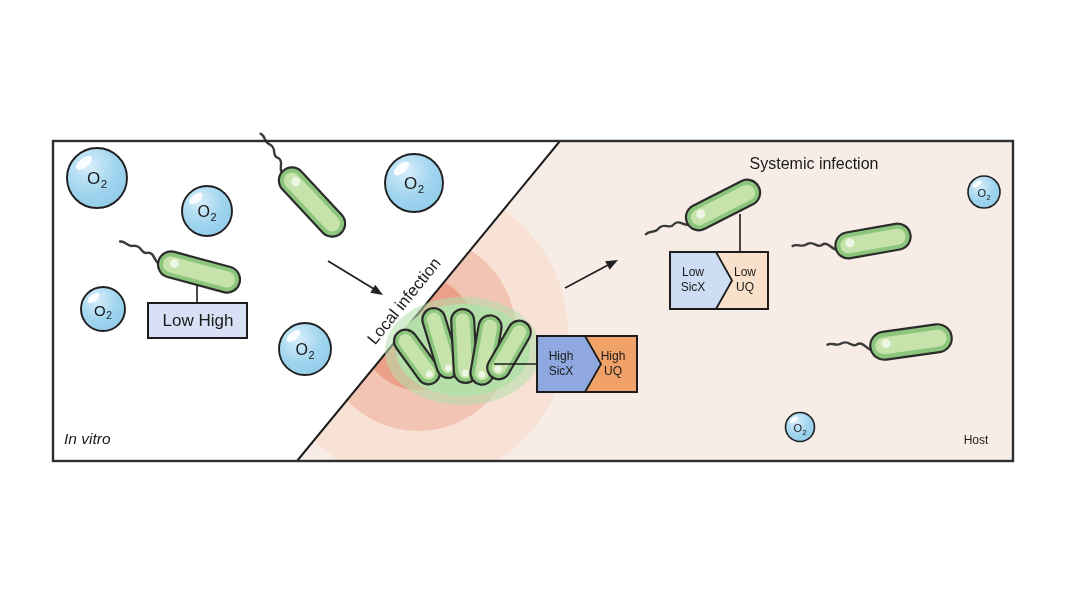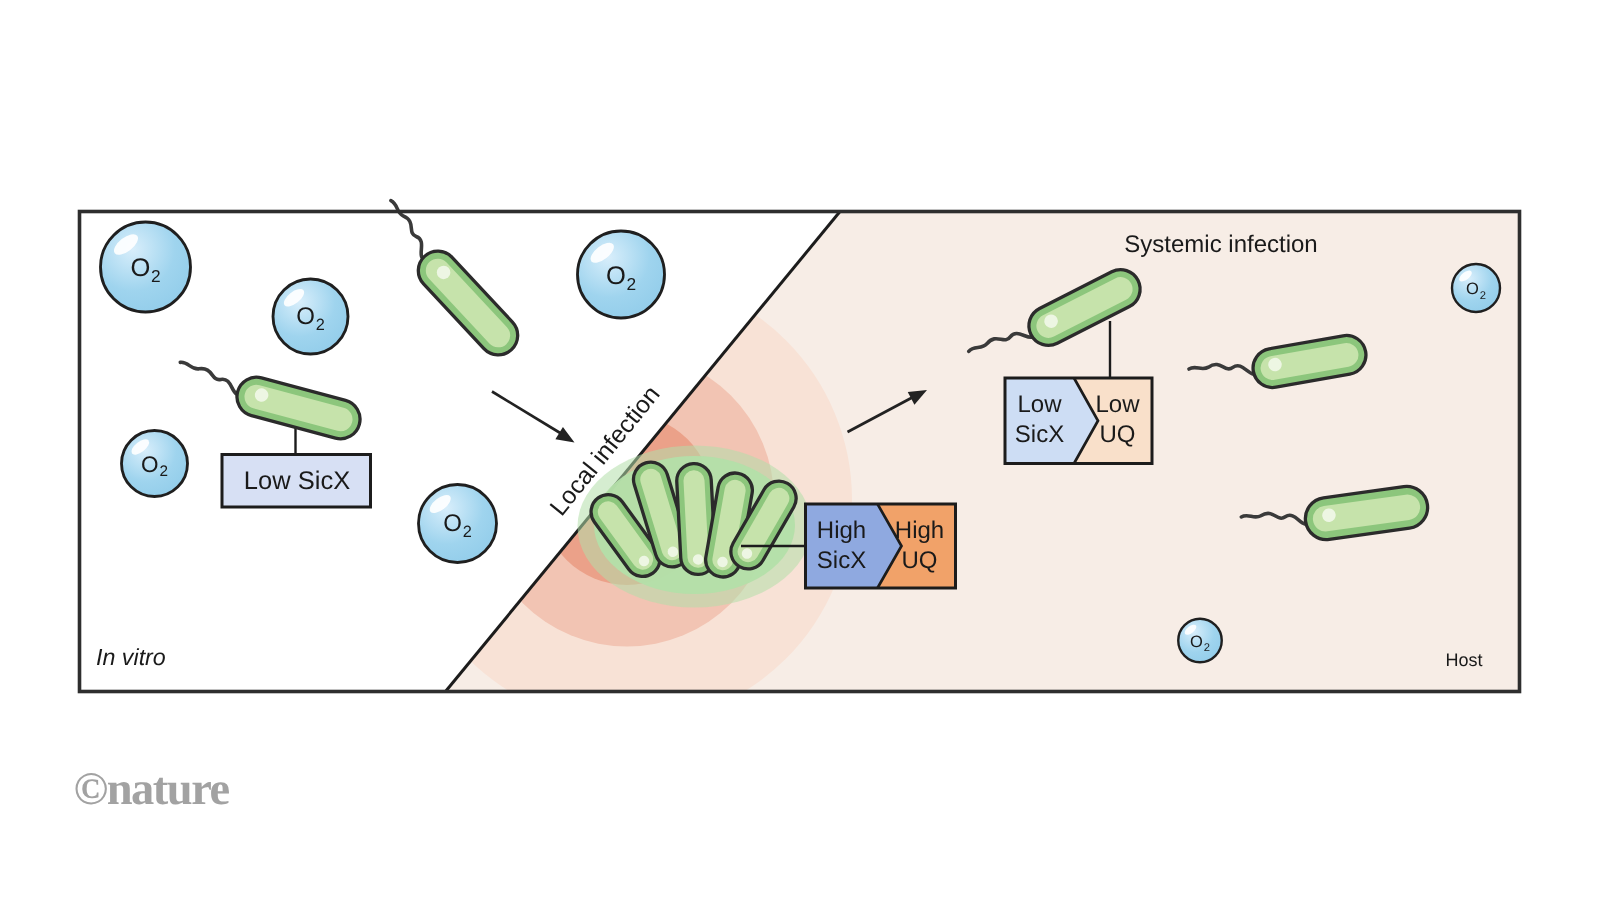--- a/index.html
+++ b/index.html
@@ -4,21 +4,21 @@
 <style>
   html,body{margin:0;padding:0;background:#ffffff;}
   .canvas{position:relative;width:1026px;height:600px;background:#ffffff;overflow:hidden;
           font-family:"Liberation Sans",sans-serif;color:#1a1a1a;}
   .canvas svg{position:absolute;left:0;top:0;}
   .txt{position:absolute;white-space:nowrap;color:#1a1a1a;}
   .center{transform:translate(-50%,-50%);}
   .o2{font-family:"Liberation Sans",sans-serif;text-align:right;}
   .o2 .sub{font-size:0.68em;position:relative;top:0.34em;margin-left:0.5px;}
   .o2-lg{font-size:17px;} .o2-md{font-size:16px;} .o2-sm2{font-size:15px;} .o2-sm{font-size:11px;}
-  .boxtext{font-size:16px;line-height:1.22;text-align:center;}
+  .boxtext{font-size:12px;line-height:1.22;text-align:center;}
   .invitro-box-text{font-size:17px;}
   .rot-label{font-size:16.5px;transform:translate(-50%,-50%) rotate(-51deg);}
   .title{font-size:16px;}
   .italic{font-style:italic;font-size:15.5px;text-align:center;}
   .host{font-size:12px;}
   .nature-logo{font-family:"Liberation Serif",serif;font-weight:bold;font-size:31px;
                color:#a2a2a2;letter-spacing:-1px;}
   .flag{fill:none;stroke:#3a3a3a;stroke-width:2.4;stroke-linecap:round;}
   .cap-outer{stroke:#2b2b2b;stroke-width:2.2;}
   .conn{stroke:#1c1c1c;stroke-width:1.6;}
@@ -186,23 +186,22 @@
 </svg>
 
 <div class="txt title center" style="left:814px;top:164px;">Systemic infection</div>
 
 <div class="txt rot-label" style="left:404px;top:301px;">Local infection</div>
 
 <div class="txt italic" style="left:64px;top:430px;">In vitro</div>
 
 <div class="txt host center" style="left:976px;top:440px;">Host</div>
 
-<div class="txt nature-logo" style="left:49px;top:508px;">©nature</div>
-
-<div class="txt invitro-box-text center" style="left:198px;top:321px;">Low SicX</div>
+
+<div class="txt invitro-box-text center" style="left:198px;top:321px;">Low High</div>
 
 <div class="txt boxtext center" style="left:561px;top:364px;">
   <div>High</div>
   <div>SicX</div>
 </div>
 <div class="txt boxtext center" style="left:613px;top:364px;">
   <div>High</div>
   <div>UQ</div>
 </div>
 

